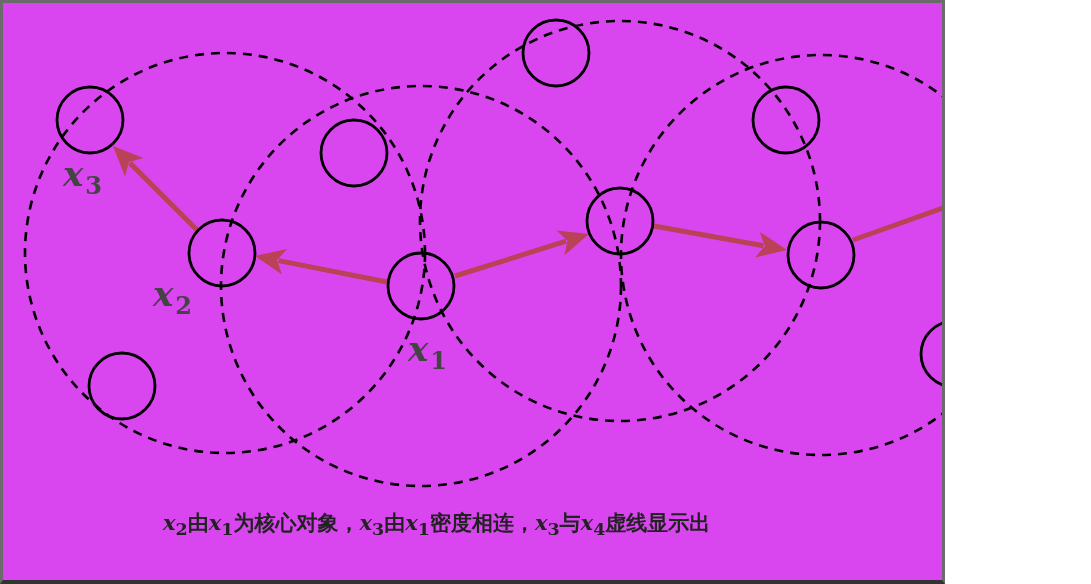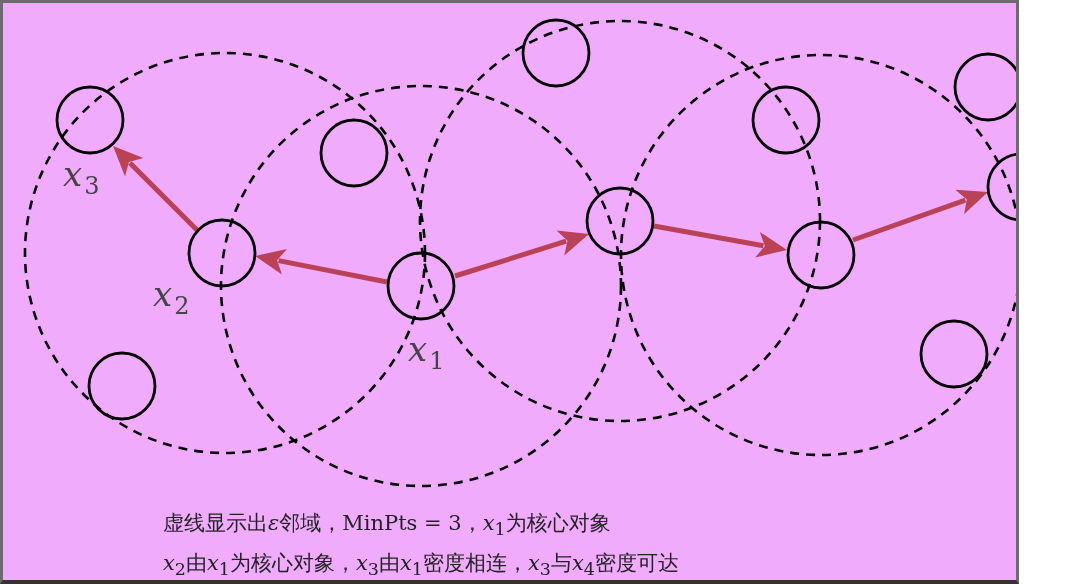--- a/index.html
+++ b/index.html
@@ -1,16 +1,16 @@
 <!DOCTYPE html>
 <html><head>
 <meta charset="utf-8">
 <style>
   html,body{margin:0;padding:0;background:#fff;}
-  #frame{position:relative;width:1019px;height:584px;box-sizing:border-box;border:3px solid #6b6b6b;border-bottom:4px solid #333;background:#f0abfc;overflow:hidden;}
+  #frame{position:relative;width:945px;height:584px;box-sizing:border-box;border:3px solid #6b6b6b;border-bottom:4px solid #333;background:#d946ef;overflow:hidden;font-weight:bold;}
   svg{position:absolute;left:0;top:0;}
   .lbl{font-family:"DejaVu Serif",serif;font-style:italic;fill:#444;}
   .sub{font-family:"DejaVu Serif",serif;font-style:normal;fill:#444;}
   #caption{position:absolute;left:160px;top:503px;font-family:"DejaVu Serif",serif;font-size:21px;line-height:34px;color:#222;}
   #caption .m{font-style:italic;}
 </style>
 </head>
 <body>
 
 <div id="frame">
@@ -54,18 +54,15 @@
       </g>
     <g id="g-labels">
         <text x="60" y="183" class="lbl" font-size="34">x<tspan class="sub" font-size="24" dy="8" dx="2">3</tspan></text>
         <text x="150" y="303" class="lbl" font-size="34">x<tspan class="sub" font-size="24" dy="8" dx="2">2</tspan></text>
         <text x="405" y="358" class="lbl" font-size="34">x<tspan class="sub" font-size="24" dy="8" dx="2">1</tspan></text>
         <text x="1032" y="250" class="lbl" font-size="34">x<tspan class="sub" font-size="24" dy="8" dx="2">4</tspan></text>
       </g>
   </svg>
 
   <div id="caption">
-    <div>
-      <span>虚线显示出</span><span class="m">ε</span><span>邻域，</span><span>MinPts = 3，</span><span class="m">x</span><sub>1</sub><span>为核心对象</span>
-    </div>
-    <div id="line2"><span class="m">x</span><sub>2</sub><span>由</span><span class="m">x</span><sub>1</sub><span>为核心对象，</span><span class="m">x</span><sub>3</sub><span>由</span><span class="m">x</span><sub>1</sub><span>密度相连，</span><span class="m">x</span><sub>3</sub><span>与</span><span class="m">x</span><sub>4</sub><span>密度可达</span></div>
+    <div id="line2"><span class="m">x</span><sub>2</sub><span>由</span><span class="m">x</span><sub>1</sub><span>为核心对象，</span><span class="m">x</span><sub>3</sub><span>由</span><span class="m">x</span><sub>1</sub><span>密度相连，</span><span class="m">x</span><sub>3</sub><span>与</span><span class="m">x</span><sub>4</sub><span>虚线显示出</span></div>
   </div>
 </div>
 
 </body></html>

